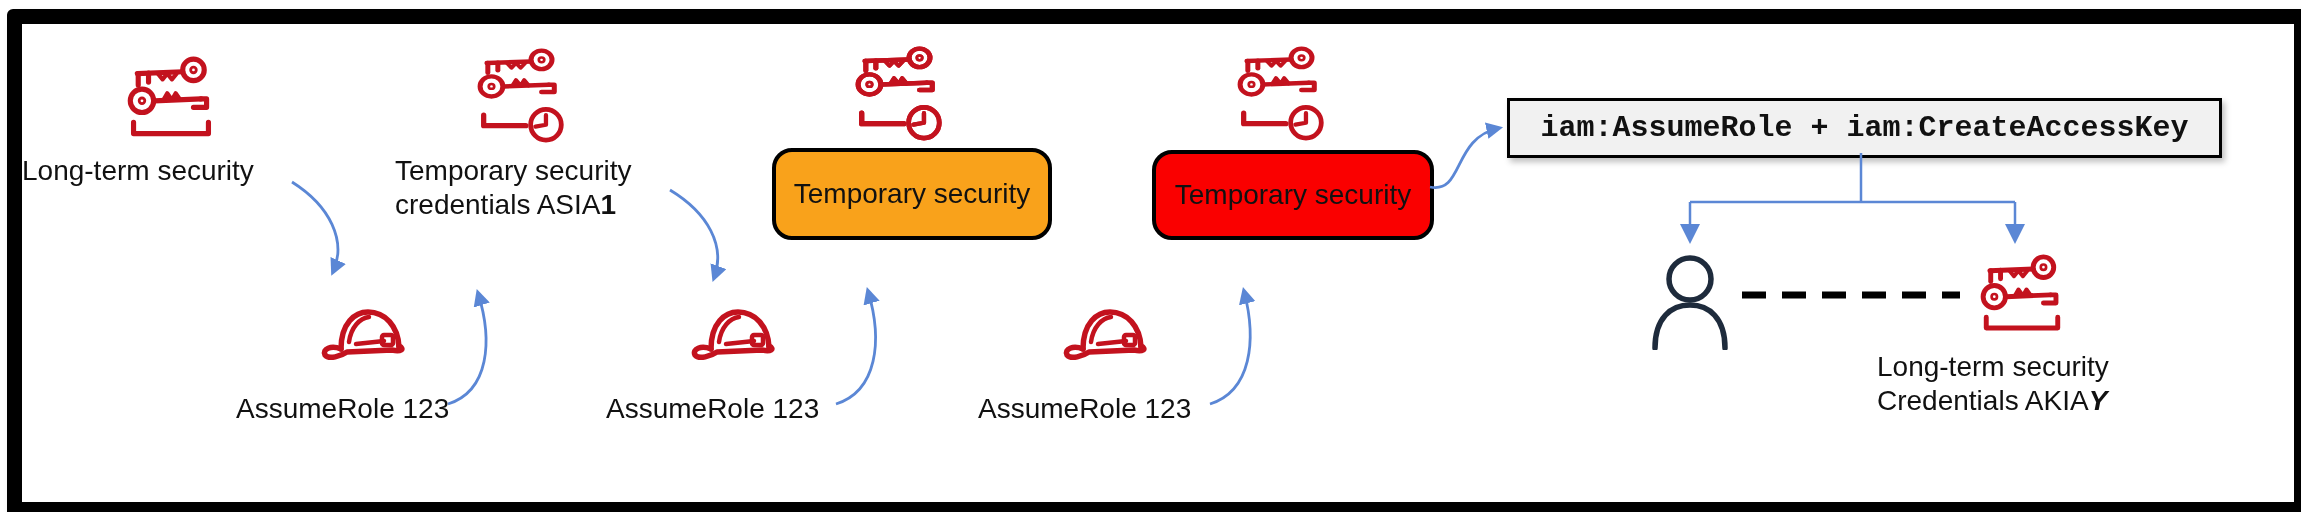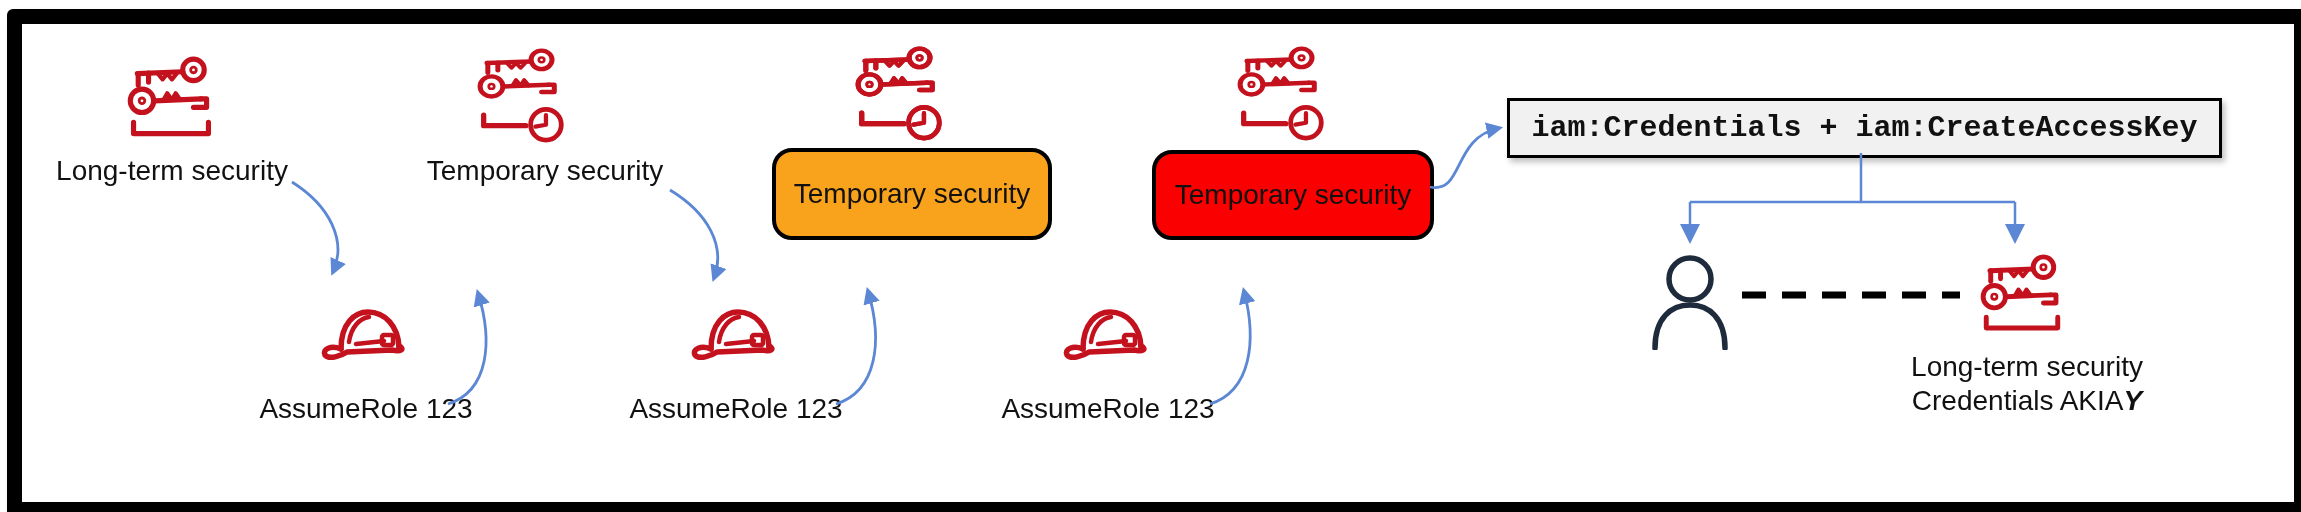--- a/index.html
+++ b/index.html
@@ -12,21 +12,21 @@
     --text:#111111;
   }
   html,body{margin:0;padding:0;background:#ffffff;}
   .canvas{position:relative;width:2301px;height:512px;overflow:hidden;
           font-family:"Liberation Sans","DejaVu Sans",sans-serif;color:var(--text);}
   .frame{position:absolute;left:7px;top:9px;width:2272px;height:478px;
          background:#ffffff;border:15px solid #000;border-radius:6px;
          box-shadow:7px 8px 10px rgba(90,90,90,.55);}
   .overlay{position:absolute;left:0;top:0;width:2301px;height:512px;
            pointer-events:none;z-index:6;}
-  .lbl{position:absolute;text-align:center;font-size:28px;line-height:34px;
+  .lbl{position:absolute;font-size:28px;line-height:34px;
        color:var(--text);z-index:4;white-space:nowrap;}
   .em-bi{font-weight:bold;font-style:italic;}
   .em-b{font-weight:bold;}
   .credbox{position:absolute;z-index:3;border:4px solid #000;border-radius:20px;
            display:flex;flex-direction:column;justify-content:center;align-items:center;
            font-size:28px;line-height:34px;text-align:center;}
   .credbox.orange{background:var(--box-orange);}
   .credbox.red{background:var(--box-red);}
   .codebox{position:absolute;z-index:3;background:var(--code-bg);border:3px solid #000;
            display:flex;justify-content:center;align-items:center;
@@ -149,35 +149,36 @@
       <path d="M8,73 L8,85 L88,85 L88,73"></path>
     </g>
   </svg>
 
   <div class="lbl" style="left:22px;top:154px;width:300px">
     <div><span>Long-term security</span></div>
   </div>
 
   <div class="lbl" style="left:395px;top:154px;width:300px">
     <div><span>Temporary security</span></div>
+    <div><span>credentials ASIA</span><span class="em-b">1</span></div>
   </div>
 
   <div class="credbox orange" style="left:772px;top:148px;width:272px;height:84px">
     <div><span>Temporary security</span></div>
   </div>
 
   <div class="credbox red" style="left:1152px;top:150px;width:274px;height:82px">
     <div><span>Temporary security</span></div>
   </div>
 
   <div class="lbl" style="left:236px;top:392px;width:260px">AssumeRole 123</div>
   <div class="lbl" style="left:606px;top:392px;width:260px">AssumeRole 123</div>
   <div class="lbl" style="left:978px;top:392px;width:260px">AssumeRole 123</div>
 
-  <div class="codebox" style="left:1507px;top:98px;width:709px;height:54px">iam:Credentials + iam:CreateAccessKey</div>
+  <div class="codebox" style="left:1507px;top:98px;width:709px;height:54px">iam:AssumeRole + iam:CreateAccessKey</div>
 
 
   <div class="lbl" style="left:1877px;top:350px;width:300px">
     <div><span>Long-term security</span></div>
     <div><span>Credentials AKIA</span><span class="em-bi">Y</span></div>
   </div>
 
   <svg class="overlay" viewBox="0 0 2301 512">
     <defs>
       <marker id="ah" viewBox="0 0 10 10" refX="7.5" refY="5" markerWidth="6" markerHeight="6" orient="auto">

